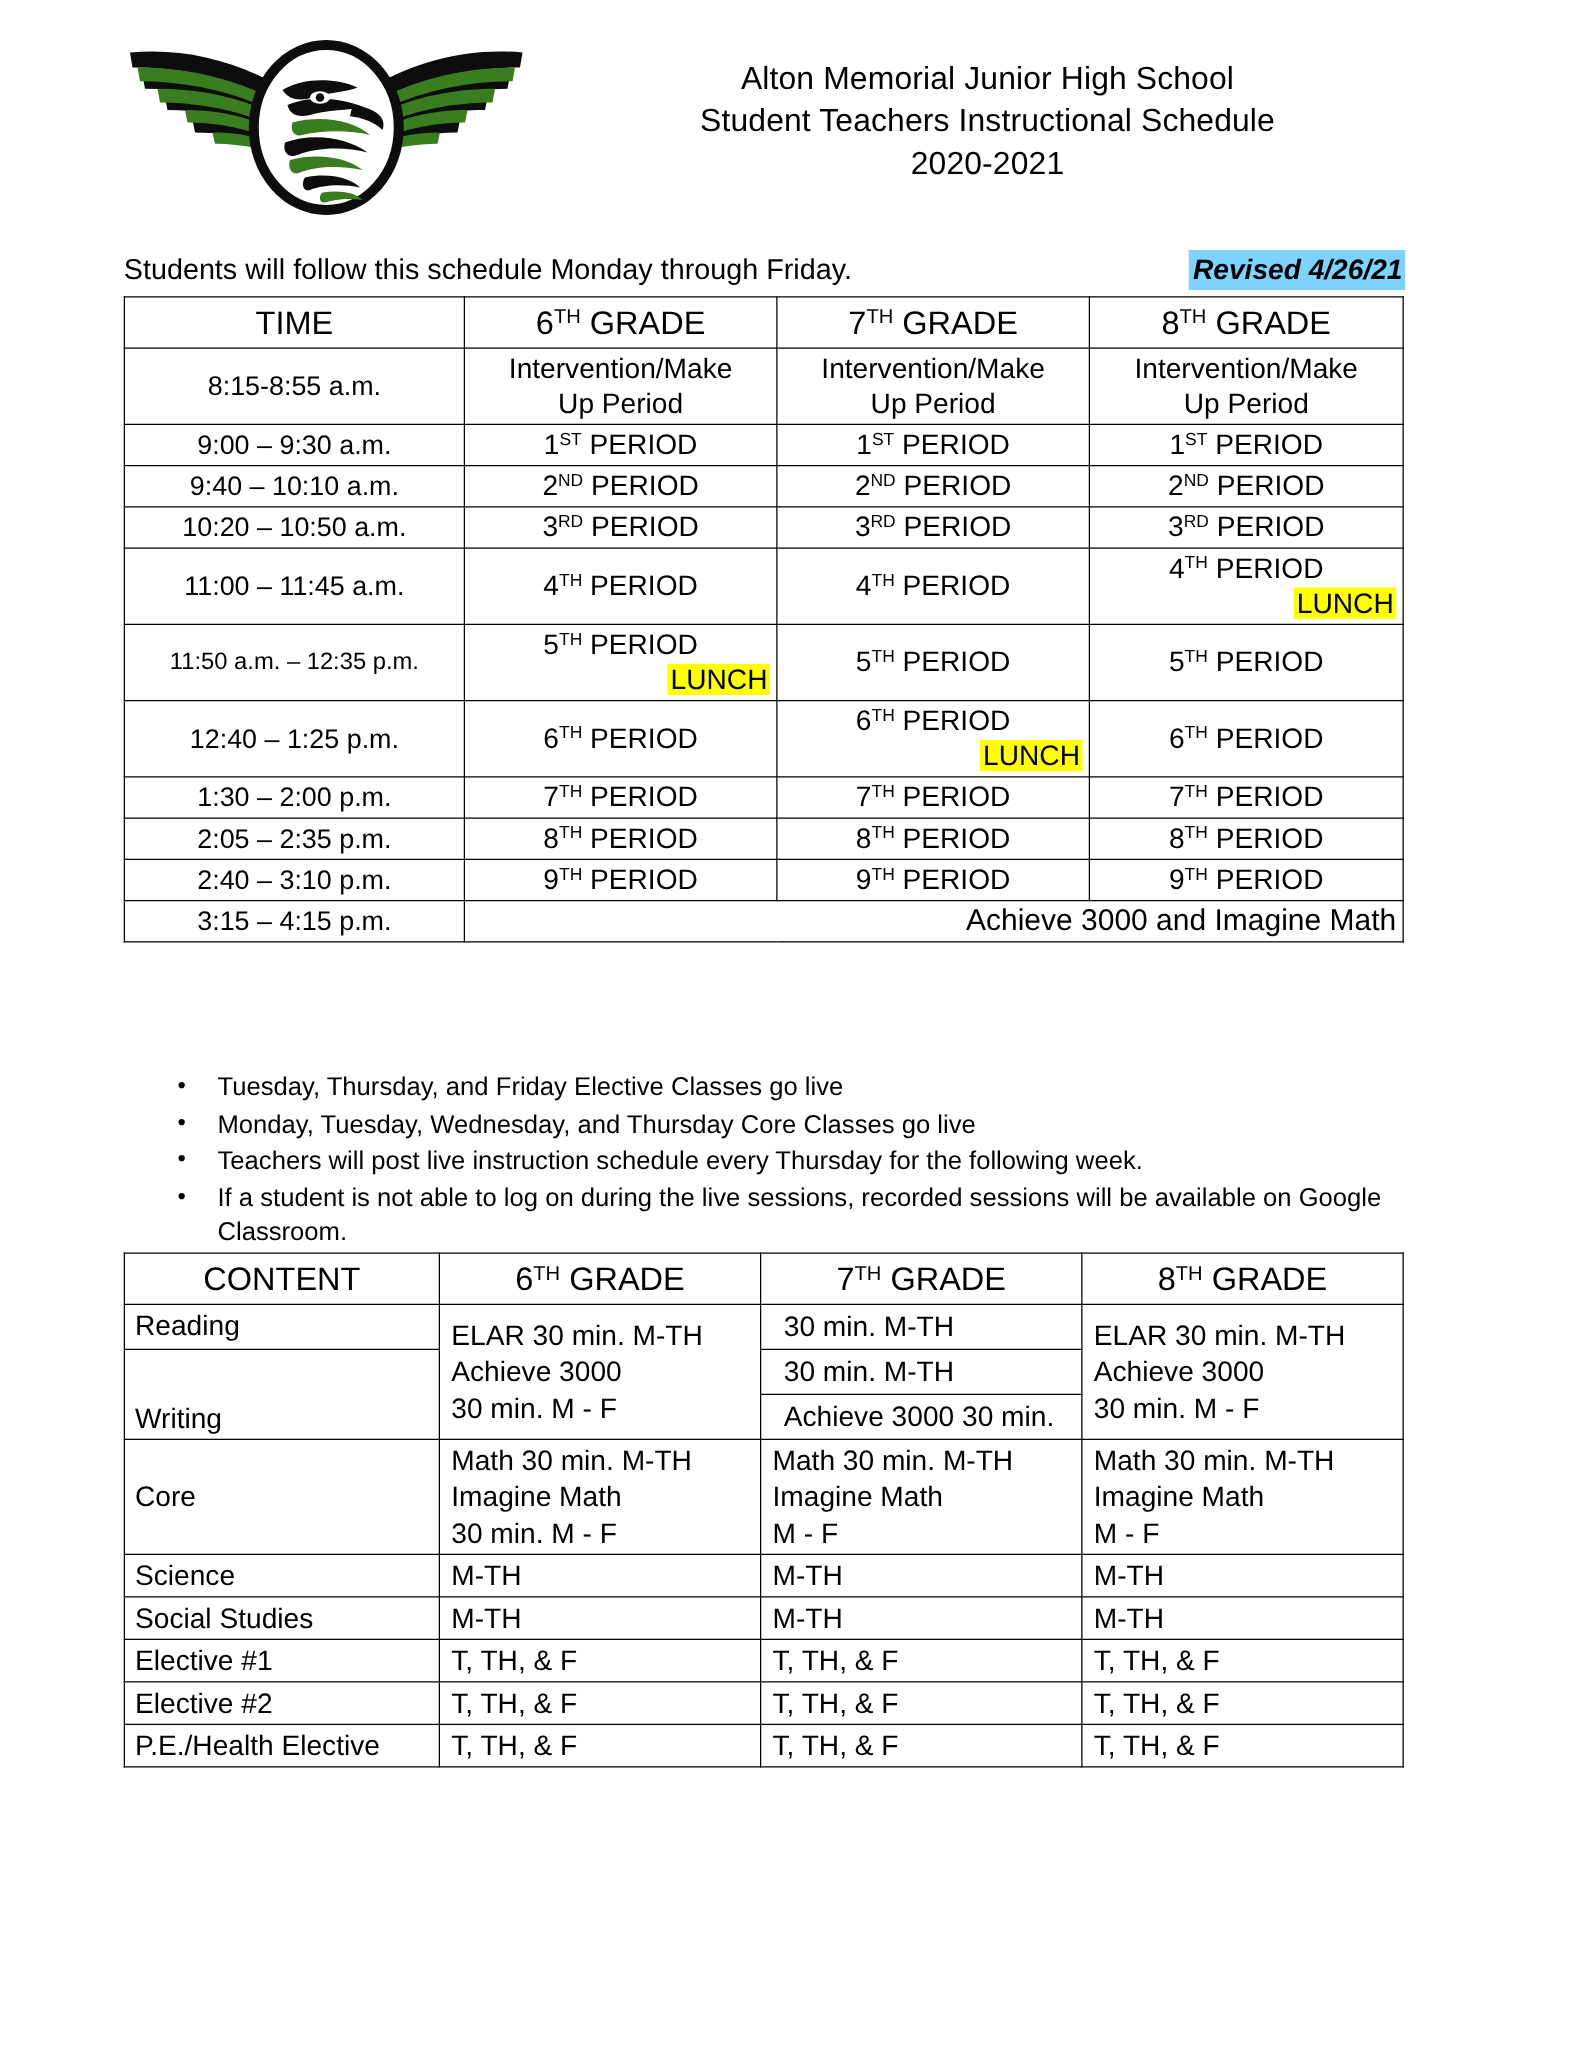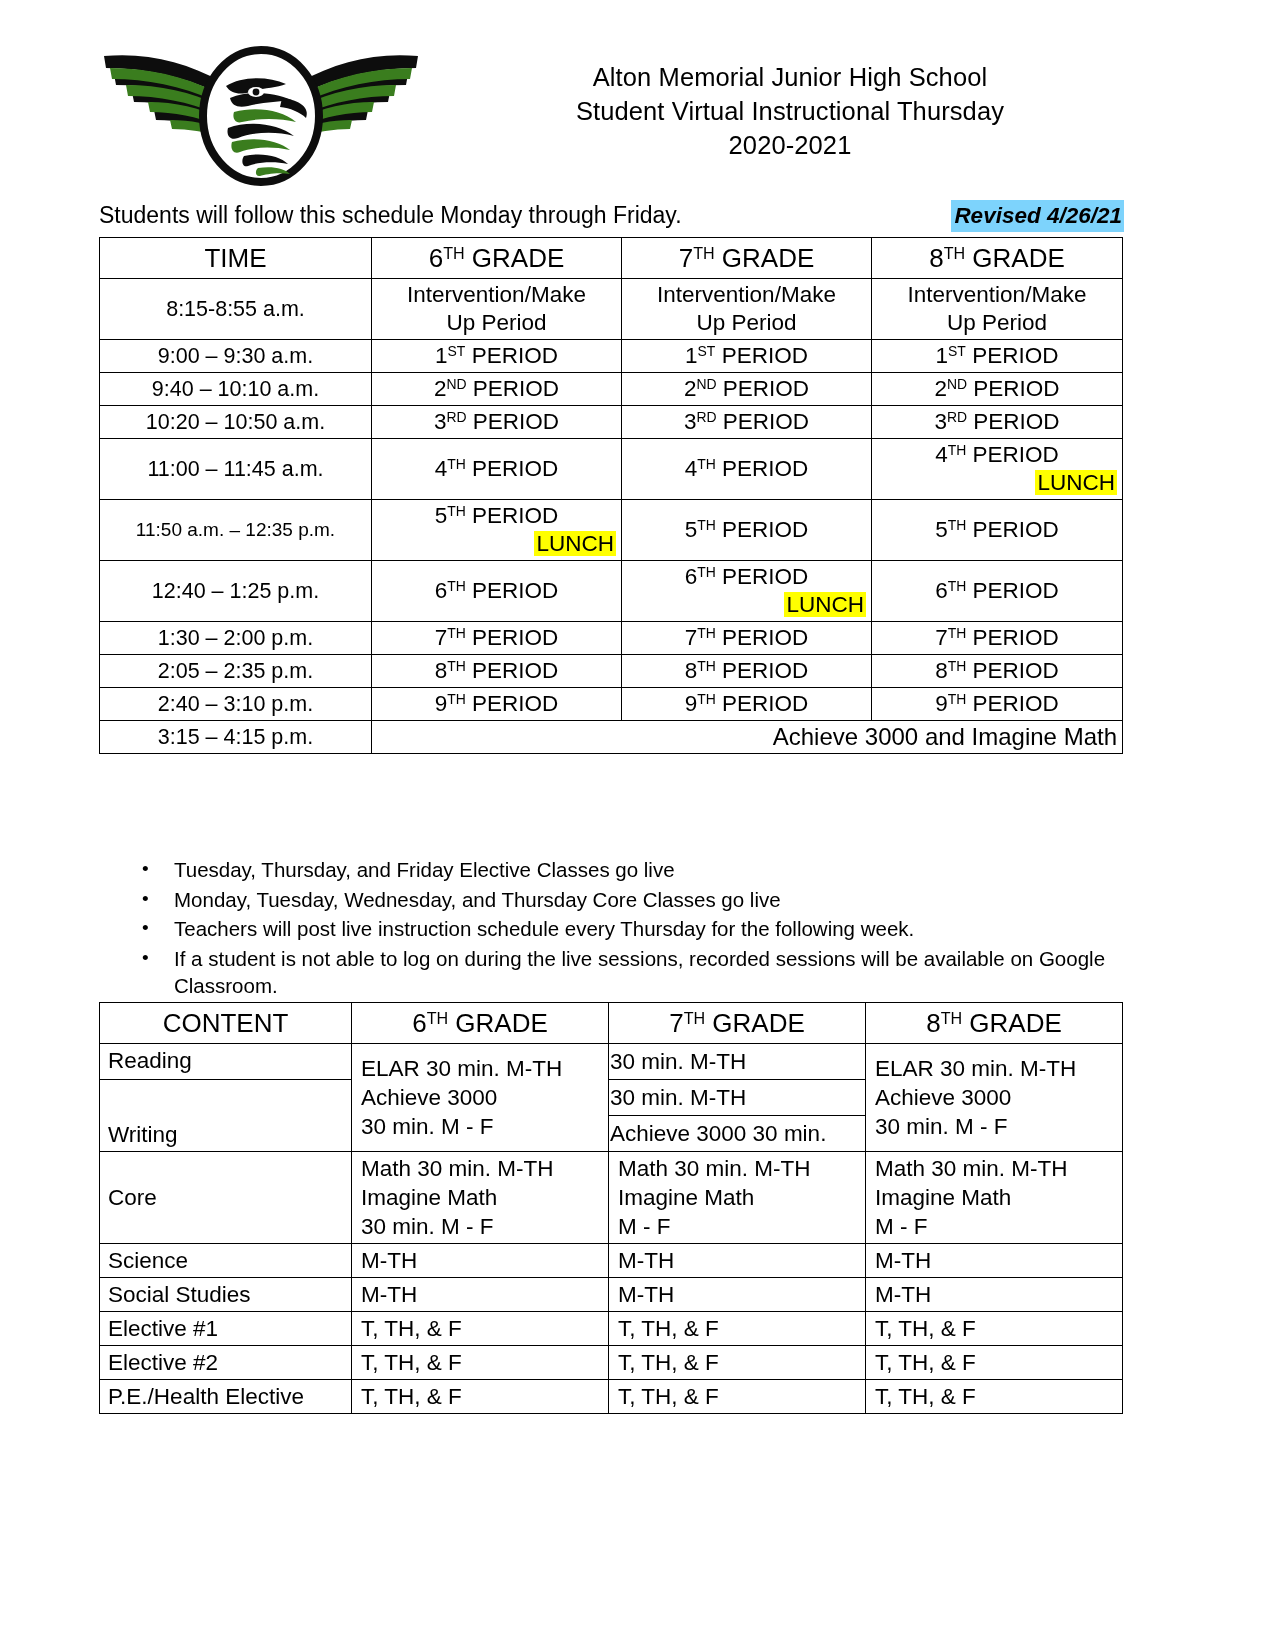--- a/index.html
+++ b/index.html
@@ -20,21 +20,21 @@
     position: relative;
     width: 1275px;
     height: 1650px;
     box-sizing: border-box;
   }
 
   
   .header-band {
     position: absolute;
     left: 0;
-    top: 38px;
+    top: 24px;
     width: 1170px;
     height: 150px;
   }
   .logo-wrap {
     position: absolute;
     left: 96px;
     top: 0px;
     width: 330px;
     height: 150px;
   }
@@ -182,21 +182,21 @@
   #content-table td.label-cell {
     text-align: left;
     padding-left: 8px;
   }
   #content-table td.val-cell {
     text-align: left;
     padding-left: 9px;
   }
   #content-table td.sub-cell {
     text-align: left;
-    padding-left: 1px;
+    padding-left: 18px;
     padding-top: 3px;
     padding-bottom: 3px;
     margin-left: 36px;
   }
   .multi span { display: block; }
 </style>
 </head>
 <body>
 
 <div class="page">
@@ -246,21 +246,21 @@
           <path d="M132 90 C154 82 182 86 198 98 C180 93 156 94 142 100 C134 103 130 97 132 90 Z" fill="#0d0d0d"></path>
           <path d="M136 104 C158 98 182 102 194 112 C176 108 156 109 144 114 C137 117 134 110 136 104 Z" fill="#3a7d1e"></path>
           <path d="M148 118 C166 114 184 118 192 126 C178 123 162 124 152 128 C146 130 145 122 148 118 Z" fill="#0d0d0d"></path>
           <path d="M162 130 C176 128 188 130 194 136 C182 134 170 136 164 138 C159 139 159 132 162 130 Z" fill="#3a7d1e"></path>
         </g>
       </svg>
     </div>
 
     <div class="title-block">
       <div class="title-line">Alton Memorial Junior High School</div>
-      <div class="title-line">Student Virtual Instructional Thursday</div>
+      <div class="title-line">Student Teachers Instructional Schedule</div>
       <div class="title-line">2020-2021</div>
     </div>
   </div>
 
   <div class="intro-row">
     <div class="intro-text">Students will follow this schedule Monday through Friday.</div>
     <div class="revised">Revised 4/26/21</div>
   </div>
 
   <table id="schedule-table" class="doc-table">

